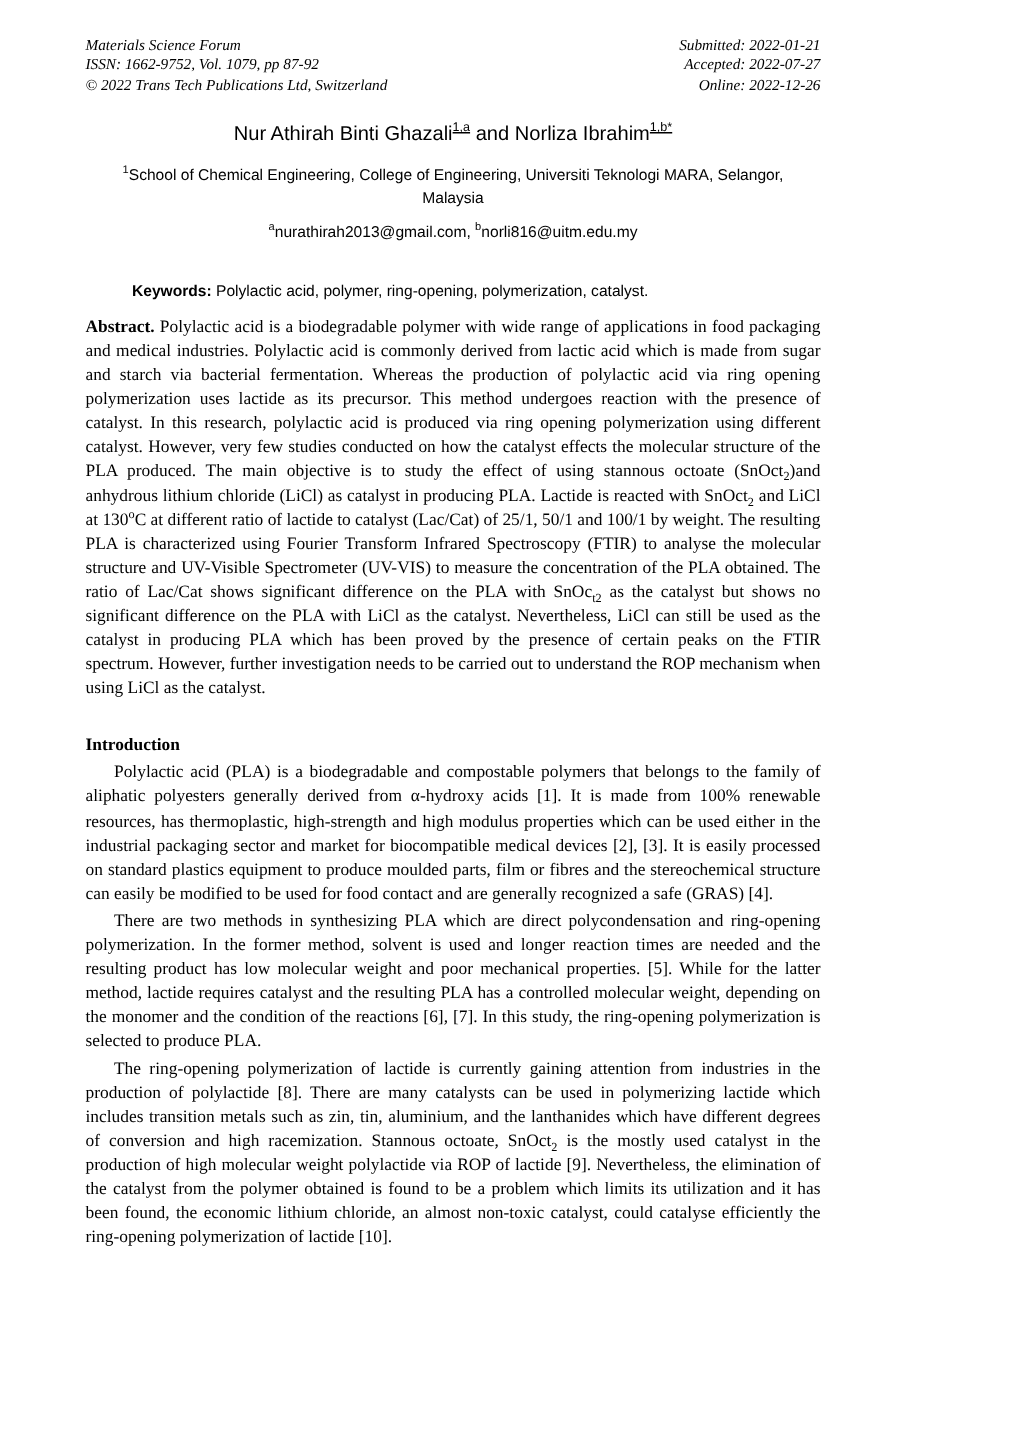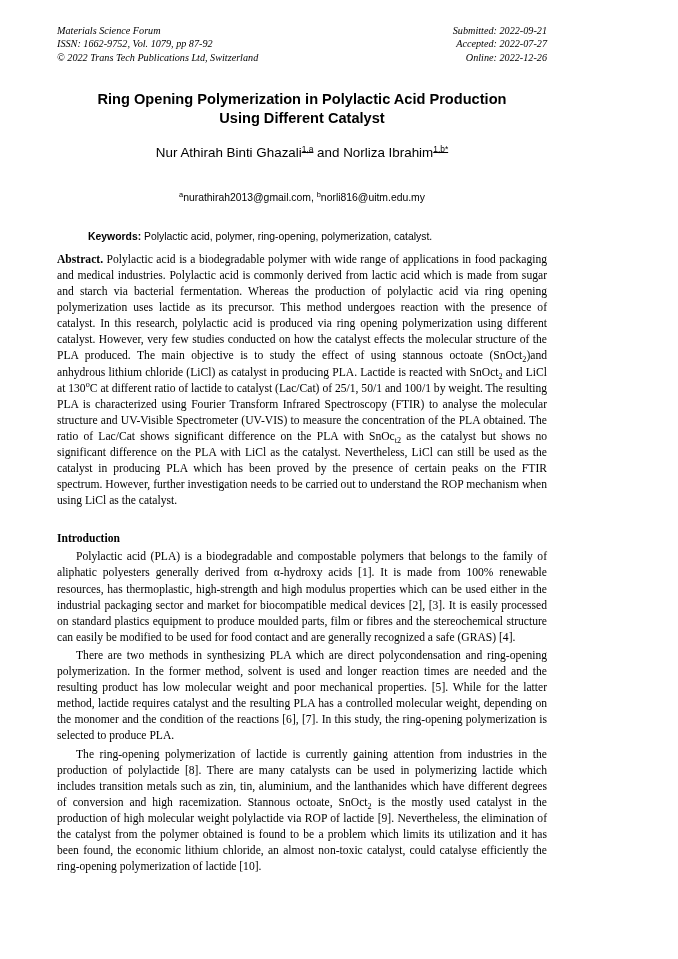--- a/index.html
+++ b/index.html
@@ -70,21 +70,21 @@
     line-height: 15px;
     padding: 0 8px;
   }
   .affiliation sup, .emails sup {
     font-size: 7.4px;
     vertical-align: super;
     line-height: 0;
   }
 
   .emails {
-    margin-top: 28px;
+    margin-top: 8px;
     text-align: center;
     font-family: "Liberation Sans", sans-serif;
     font-size: 10.4px;
     line-height: 15px;
   }
 
   .keywords {
     margin-top: 24px;
     font-family: "Liberation Sans", sans-serif;
     font-size: 10.4px;
@@ -141,32 +141,34 @@
 
 <div class="page">
 
   <div class="header">
     <div class="header-left">
       <div>Materials Science Forum</div>
       <div>ISSN: 1662-9752, Vol. 1079, pp 87-92</div>
       <div>© 2022 Trans Tech Publications Ltd, Switzerland</div>
     </div>
     <div class="header-right">
-      <div>Submitted: 2022-09-21</div>
+      <div>Submitted: 2022-01-21</div>
       <div>Accepted: 2022-07-27</div>
       <div>Online: 2022-12-26</div>
     </div>
   </div>
 
-  <div class="title">Ring Opening Polymerization in Polylactic Acid Production Using Different Catalyst</div>
 
   <div class="authors">
     <span>Nur Athirah Binti Ghazali</span><sup>1,a</sup><span> and </span><span>Norliza Ibrahim</span><sup>1,b*</sup>
   </div>
 
+  <div class="affiliation">
+    <sup>1</sup><span>School of Chemical Engineering, College of Engineering, Universiti Teknologi MARA, Selangor, Malaysia</span>
+  </div>
 
   <div class="emails">
     <sup>a</sup><span>nurathirah2013@gmail.com, </span><sup>b</sup><span>norli816@uitm.edu.my</span>
   </div>
 
   <div class="keywords">
     <span class="kw-label">Keywords:</span><span> Polylactic acid, polymer, ring-opening, polymerization, catalyst.</span>
   </div>
 
   <div class="abstract">

